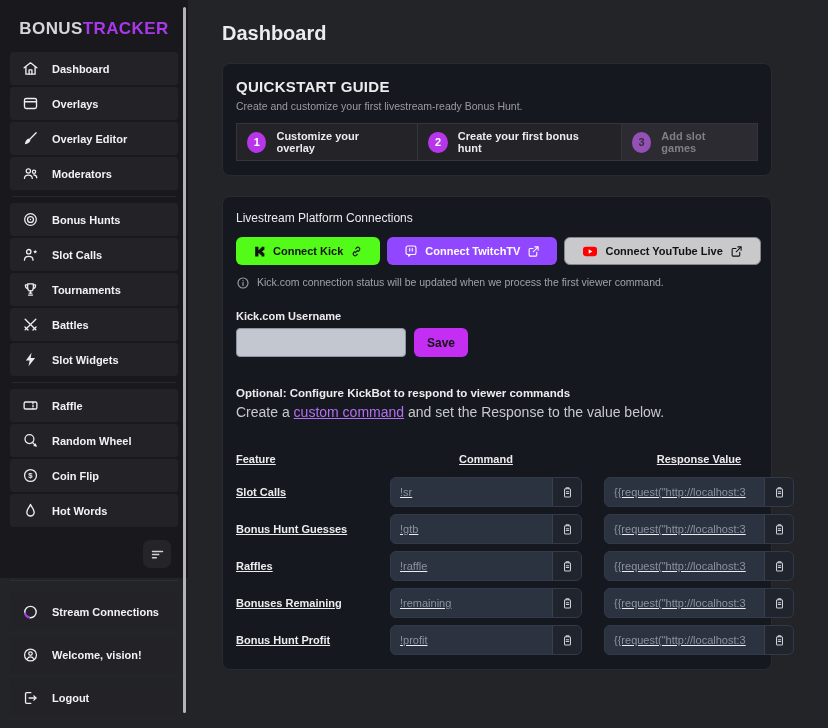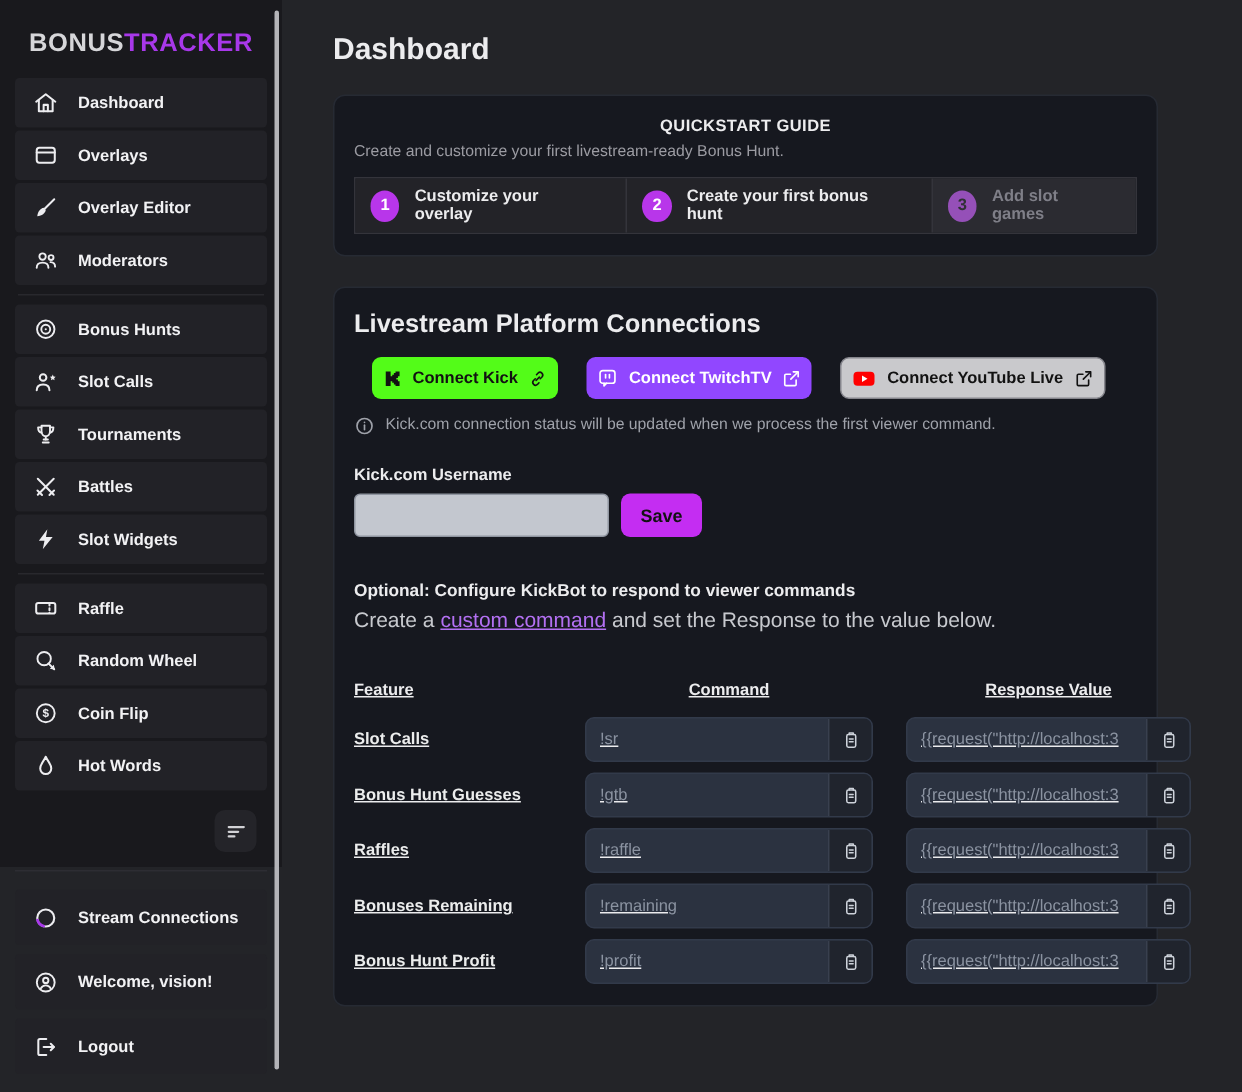--- a/index.html
+++ b/index.html
@@ -32,35 +32,35 @@
   .footer { padding:0 10px; }
   .footer .nav-item { height:37px; margin-bottom:6px; }
   .scroll-thumb { position:absolute; right:2px; top:7px; width:3px; height:706px; background:#b4b4b8; border-radius:2px; }
 
   
   .main { flex:1; padding:22px 0 0 34px; }
   .page-title { font-size:20px; font-weight:800; margin:0 0 18px; }
   .card { width:550px; background:#16181f; border:1px solid #262a33; border-radius:8px; padding:14px 13px; }
   .card.qs { margin-bottom:20px; }
 
-  .qs-title { font-size:11px; font-weight:800; letter-spacing:.3px;text-align:center; }
+  .qs-title { font-size:15px; font-weight:800; letter-spacing:.3px; }
   .qs-sub { font-size:10.5px; color:#9b9ba2; margin-top:5px; }
   .steps { display:inline-flex; border:1px solid #34343b; margin-top:11px; }
   .step { display:flex; align-items:center; gap:10px; height:36px; padding:0 26px 0 10px;
     background:#232328; border-right:1px solid #34343b; font-size:11px; font-weight:700; }
   .step:last-child { border-right:none; background:#2b2b31; padding-right:20px; }
   .badge { width:21px; height:21px; border-radius:50%; background:#b836ea; color:#fff;
     display:flex; align-items:center; justify-content:center; font-size:11px; font-weight:700; }
   .step.dim .badge { background:#9550b8; color:#303036; }
   .step.dim .step-label { color:#7f7f88; }
 
-  .conn-title { font-size:17px; font-weight:700; }
+  .conn-title { font-size:12px; font-weight:400; }
   .btn-row { display:flex; gap:7px; margin-top:12px; }
-  .btn { display:flex; align-items:center; gap:7px; height:28px; padding:0 7px; border-radius:6px;
-    font-size:11px; font-weight:700; cursor:pointer; border:none; font-family:inherit; white-space:nowrap;margin-left:12px; }
+  .btn { display:flex; align-items:center; gap:7px; height:28px; padding:0 17px; border-radius:6px;
+    font-size:11px; font-weight:700; cursor:pointer; border:none; font-family:inherit; white-space:nowrap; }
   .btn.kick { background:#53fc18; color:#121212; }
   .btn.twitch { background:#9147ff; color:#fff; }
   .btn.youtube { background:#c9c9cc; color:#121212; border:1px solid #85858c; }
 
   .info-row { display:flex; align-items:flex-start; gap:7px; margin-top:11px; color:#9fa2aa; font-size:10.5px; }
 
   .user-label { margin-top:20px; font-size:11px; font-weight:700; }
   .user-row { display:flex; gap:8px; margin-top:6px; align-items:center; }
   .user-input { width:170px; height:29px; background:#c3c7cf; border:1px solid #8f95a0; border-radius:4px;
     font-family:inherit; font-size:12px; color:#1a1a1a; padding:0 8px; outline:none; }

